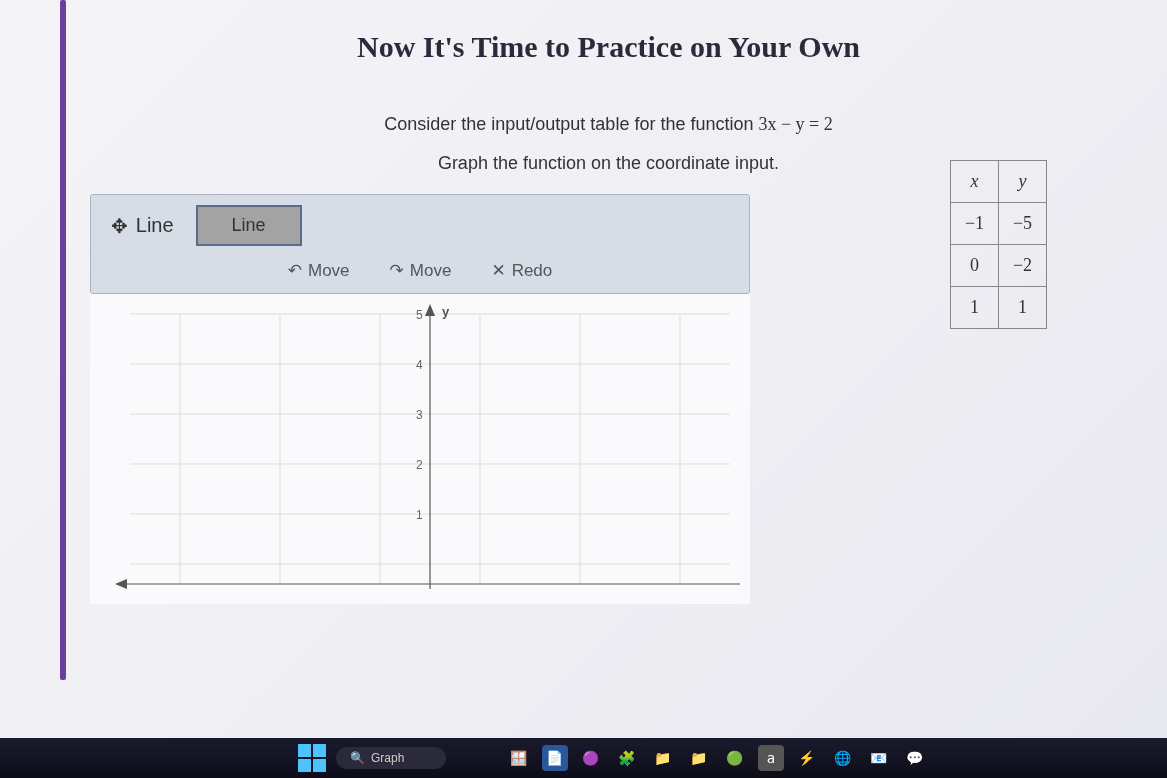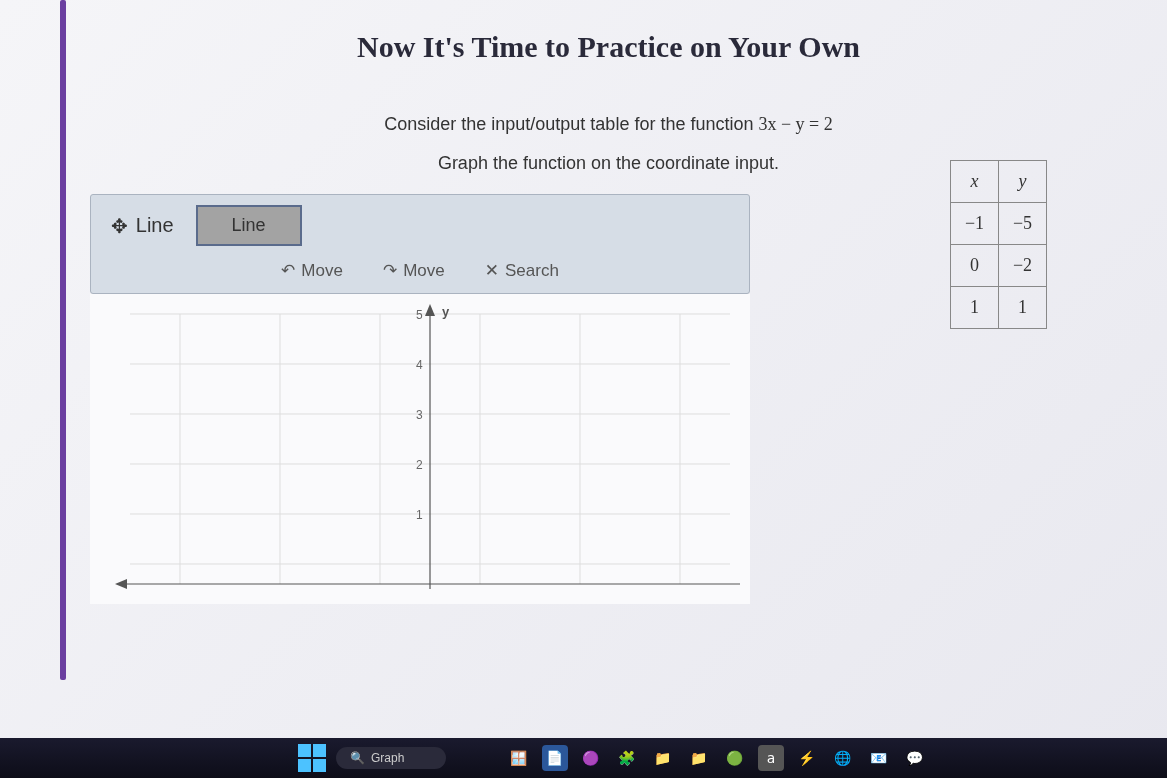--- a/index.html
+++ b/index.html
@@ -219,21 +219,21 @@
         <div class="act">
           <span>↶</span>
           <span>Move</span>
         </div>
         <div class="act">
           <span>↷</span>
           <span>Move</span>
         </div>
         <div class="act">
           <span>✕</span>
-          <span>Search</span>
+          <span>Redo</span>
         </div>
       </div>
     </div>
 
     <div class="graph-area">
       <svg viewBox="0 0 660 310">
 
         <g>
           <line class="grid-line" x1="40" y1="20" x2="640" y2="20"></line>
           <line class="grid-line" x1="40" y1="70" x2="640" y2="70"></line>

